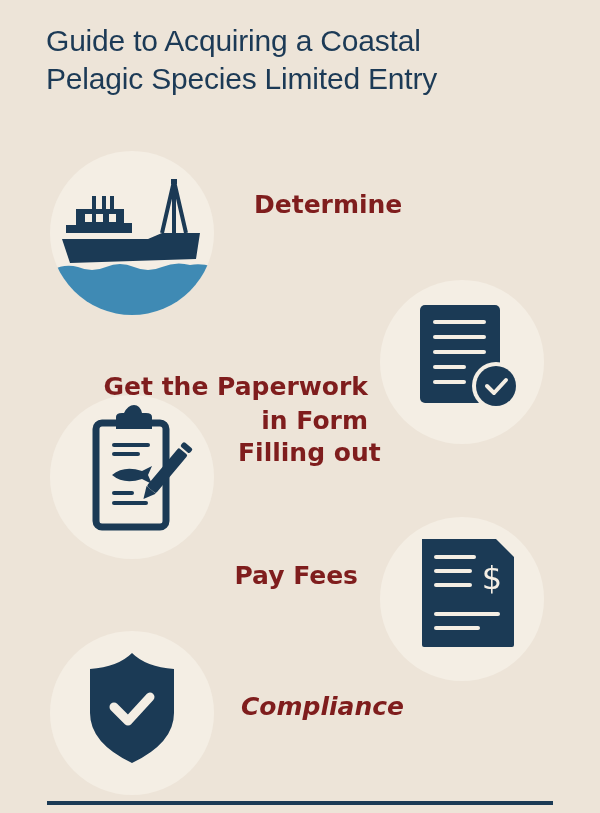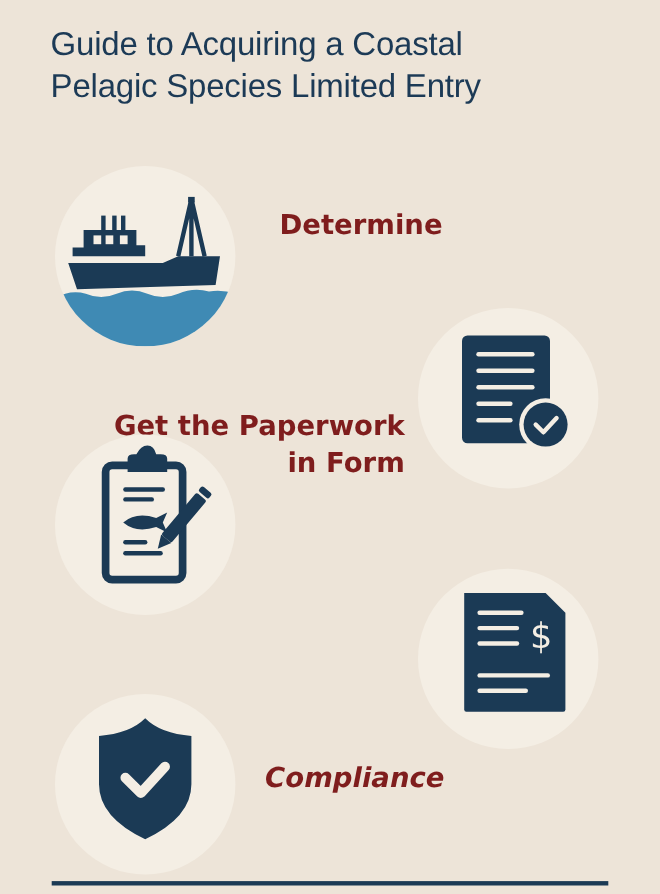--- a/index.html
+++ b/index.html
@@ -98,36 +98,38 @@
     <path d="M62 80 Q74 70 92 76 L102 71 L98 80 L102 89 L92 84 Q74 90 62 80 Z" fill="#1b3a55"></path>
 
     <g transform="translate(132 58) rotate(40)">
       <rect x="-6" y="-2" width="12" height="50" rx="2" fill="#1b3a55"></rect>
       <rect x="-6" y="-10" width="12" height="6" rx="2" fill="#1b3a55"></rect>
       <path d="M-6 48 L6 48 L0 60 Z" fill="#1b3a55"></path>
     </g>
   </svg>
 </div>
 <div class="label" style="left:238px; top:436px;">
+  <span>Filling out</span>
 </div>
 
 <div class="circle" style="left:380px; top:517px; width:164px; height:164px;">
   <svg width="164" height="164" viewBox="0 0 164 164">
     <path d="M42 22 L116 22 L134 40 L134 128 Q134 130 132 130 L44 130 Q42 130 42 128 Z" fill="#1b3a55"></path>
     <g stroke="#f4eee4" stroke-width="4" stroke-linecap="round">
       <line x1="56" y1="40" x2="94" y2="40"></line>
       <line x1="56" y1="54" x2="90" y2="54"></line>
       <line x1="56" y1="68" x2="90" y2="68"></line>
       <line x1="56" y1="97" x2="118" y2="97"></line>
       <line x1="56" y1="111" x2="98" y2="111"></line>
     </g>
     <text x="112" y="72" font-family="DejaVu Sans, sans-serif" font-size="32" font-weight="400" fill="#f4eee4" text-anchor="middle">$</text>
   </svg>
 </div>
 <div class="label right" style="right:242px; top:559px;">
+  <span>Pay Fees</span>
 </div>
 
 <div class="circle" style="left:50px; top:631px; width:164px; height:164px;">
   <svg width="164" height="164" viewBox="0 0 164 164">
     <path d="M82 22 Q96 36 124 38 L124 82 Q124 112 82 132 Q40 112 40 82 L40 38 Q68 36 82 22 Z" fill="#1b3a55"></path>
     <path d="M64 76 L78 90 L100 66" stroke="#f4eee4" stroke-width="9" fill="none" stroke-linecap="round" stroke-linejoin="round"></path>
   </svg>
 </div>
 <div class="label" style="left:241px; top:690px;font-style:italic;">
   <span>Compliance</span>

